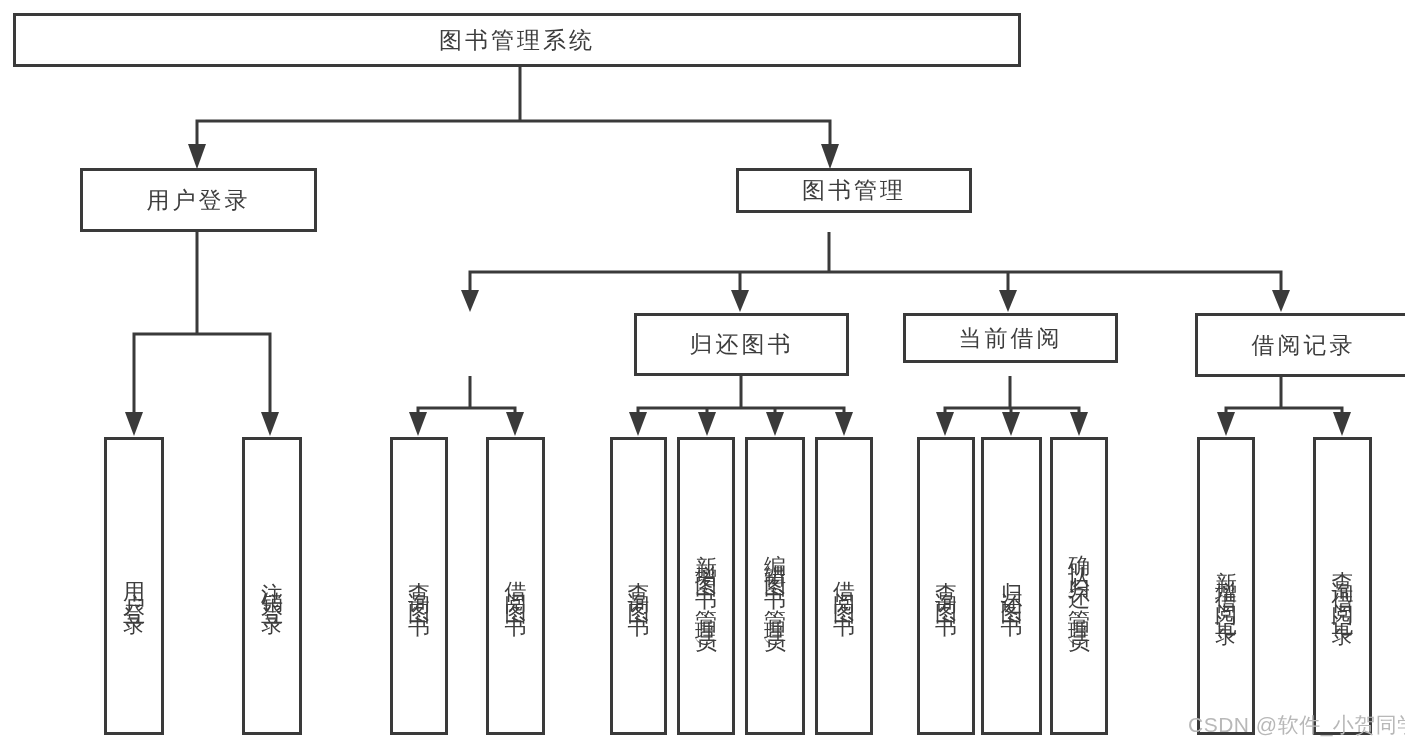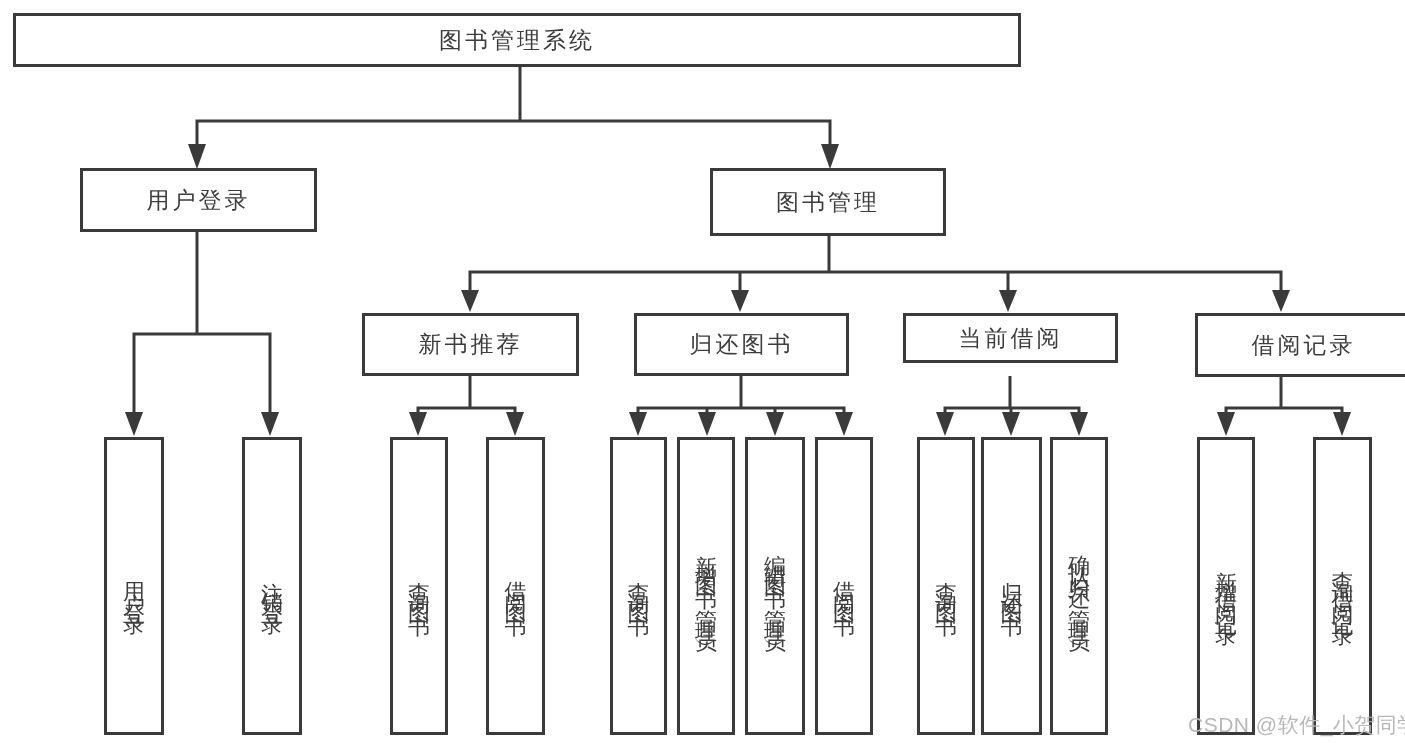--- a/index.html
+++ b/index.html
@@ -99,27 +99,24 @@
     <path stroke="none" fill="currentColor" d="M1333 412 H1351 L1342 436 Z"></path>
   </svg>
 
   <div class="hbox" style="left:13px;top:13px;width:1008px;height:54px">
     <span class="label">图书管理系统</span>
   </div>
 
   <div class="hbox" style="left:80px;top:168px;width:237px;height:64px">
     <span class="label">用户登录</span>
   </div>
-  <div class="hbox" style="left:710px;top:168px;width:236px;height:68px">
+  <div class="hbox" style="left:736px;top:168px;width:236px;height:45px">
     <span class="label">图书管理</span>
   </div>
 
-  <div class="hbox" style="left:362px;top:313px;width:217px;height:63px">
-    <span class="label">新书推荐</span>
-  </div>
   <div class="hbox" style="left:634px;top:313px;width:215px;height:63px">
     <span class="label">归还图书</span>
   </div>
   <div class="hbox" style="left:903px;top:313px;width:215px;height:50px">
     <span class="label">当前借阅</span>
   </div>
   <div class="hbox" style="left:1195px;top:313px;width:217px;height:64px">
     <span class="label">借阅记录</span>
   </div>
 

